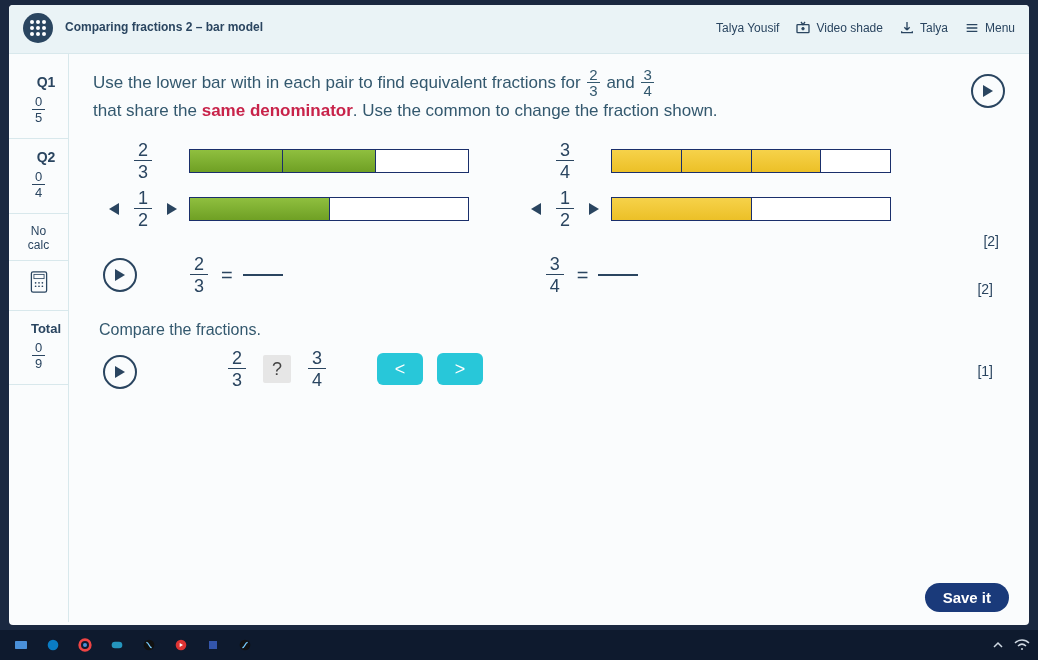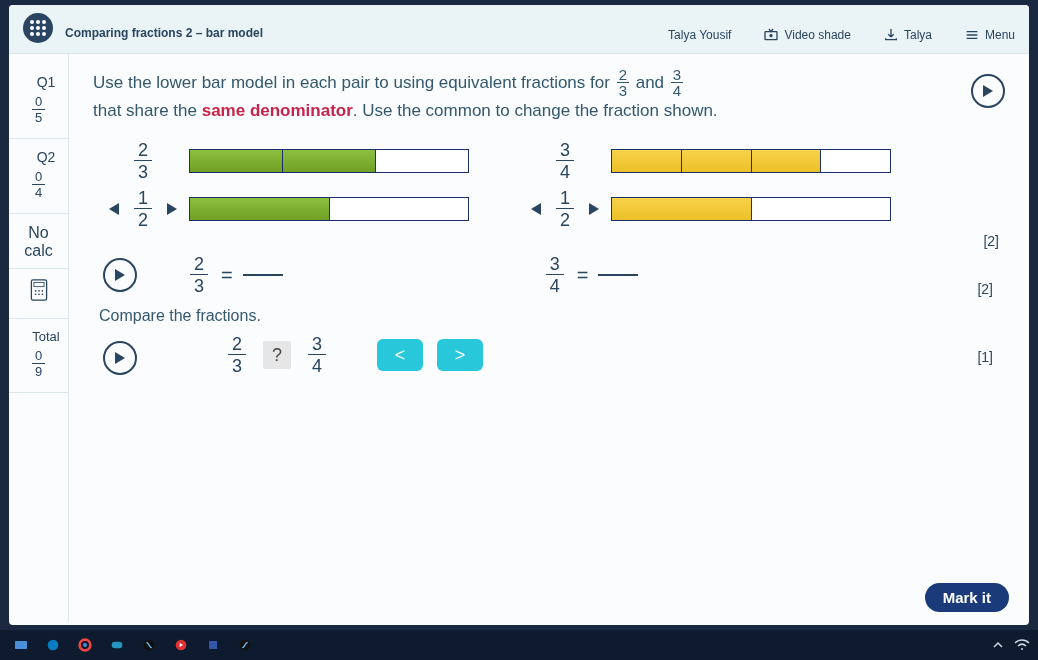--- a/index.html
+++ b/index.html
@@ -16,58 +16,58 @@
     width: 1020px;
     height: 620px;
     margin: 5px auto 0;
     border-radius: 4px;
     position: relative;
   }
   .header {
     background: #eaf3f6;
     padding: 8px 14px 10px 14px;
     display: flex;
-    align-items: flex-end;
+    align-items: center;
     border-bottom: 1px solid #d8e8ec;
     border-radius: 4px 4px 0 0;
   }
   .logo {
     width: 30px; height: 30px;
     background: #2a4560;
     border-radius: 50%;
     display: grid;
     grid-template-columns: repeat(3,4px);
     grid-template-rows: repeat(3,4px);
     gap: 2px;
     place-content: center;
     margin-right: 12px;
   }
   .logo span { background:#fff; border-radius:50%; }
   .titles { flex: 1; color:#2a4560; font-size:12px; }
   .titles .t1 { font-weight:600; margin-bottom:3px;}
   .titles .t2 { font-size:11px; }
-  .header-right { display:flex; align-items:center; gap:32px; color:#2a4560; font-size:12px; }
+  .header-right { display:flex; align-items:center; gap:16px; color:#2a4560; font-size:12px; }
   .hbtn { display:flex; align-items:center; gap:5px; cursor:pointer; }
   .hbtn svg { width:16px; height:16px; fill:#2a4560; stroke:#2a4560; }
 
   .body { display:flex; height: calc(100% - 52px); }
   .sidebar {
     width: 60px;
     border-right: 1px solid #d8e8ec;
     padding-top: 10px;
     color:#2a4560;
     font-size:13px;
   }
   .sbitem { text-align:center; padding: 10px 0 14px; border-bottom:1px solid #d8e8ec; }
-  .sbitem .lbl { font-weight:400; font-size:14px;padding-left:15px; }
+  .sbitem .lbl { font-weight:700; font-size:14px;padding-left:15px; }
   .sbitem .frac { margin-top:4px; display:inline-block; }
   .sfrac { display:inline-flex; flex-direction:column; align-items:center; line-height:1; font-size:13px;}
   .sfrac .n { border-bottom:1px solid #2a4560; padding:0 3px 1px;}
   .sfrac .d { padding-top:1px;}
-  .sbitem.nocalc { font-size:16px; padding-bottom:8px;}
+  .sbitem.nocalc { font-size:12px; padding-bottom:8px;}
   .sbitem.calcicon svg { width:18px; height:22px; }
 
   .main { flex:1; padding: 14px 24px 8px 24px; position:relative; color:#33586e; }
   .instr { font-size:17px; line-height:1.45; display:flex; align-items:flex-start; gap:14px; }
   .instr .em { color:#c8234a; font-weight:700; }
   .playbtn {
     width:34px; height:34px; border:2px solid #2a4560; border-radius:50%;
     display:flex; align-items:center; justify-content:center; flex-shrink:0; margin-top:6px; cursor:pointer;
   }
   .playbtn svg { width:12px; height:14px; }
@@ -199,21 +199,21 @@
         <div class="frac"><span class="sfrac">
               <span class="n">0</span>
               <span class="d">9</span>
             </span></div>
       </div>
     </div>
 
     <div class="main">
       <div class="instr">
         <div style="flex:1;">
-          <span>Use the lower bar model in each pair to using equivalent fractions for </span>
+          <span>Use the lower bar with in each pair to find equivalent fractions for </span>
           <span class="ifrac">
               <span class="n">2</span>
               <span class="d">3</span>
             </span>
           <span> and </span>
           <span class="ifrac">
               <span class="n">3</span>
               <span class="d">4</span>
             </span><br>
           <span>that share the </span><span class="em">same denominator</span><span>. Use the common to change the fraction shown.</span><br>
@@ -319,21 +319,21 @@
           <span class="bfrac">
               <span class="n">3</span>
               <span class="d">4</span>
             </span>
           <span>=</span>
           <span class="blankfrac"></span>
         </div>
         <div class="marks">[2]</div>
       </div>
 
-      <div class="sub" style="margin-top:12px;">Compare the fractions.</div>
+      <div class="sub" style="margin-top:26px;">Compare the fractions.</div>
       <div class="comprow">
         <div class="playbtn">
           <svg viewBox="0 0 12 14">
               <path d="M1 1l10 6-10 6z" fill="#2a4560"></path>
             </svg>
         </div>
         <div style="width:60px;"></div>
         <span class="bfrac">
             <span class="n">2</span>
             <span class="d">3</span>
@@ -342,21 +342,21 @@
         <span class="bfrac">
             <span class="n">3</span>
             <span class="d">4</span>
           </span>
         <div style="width:20px;"></div>
         <div class="cmpbtn">&lt;</div>
         <div class="cmpbtn">&gt;</div>
         <div class="marks">[1]</div>
       </div>
 
-      <div class="markit">Mark it</div>
+      <div class="markit">Save it</div>
     </div>
   </div>
 </div>
 
 <div class="taskbar">
   <div class="ti">
       <svg viewBox="0 0 24 24">
         <rect x="3" y="6" width="18" height="12" rx="1" fill="#4a90d9"></rect>
       </svg>
     </div>

